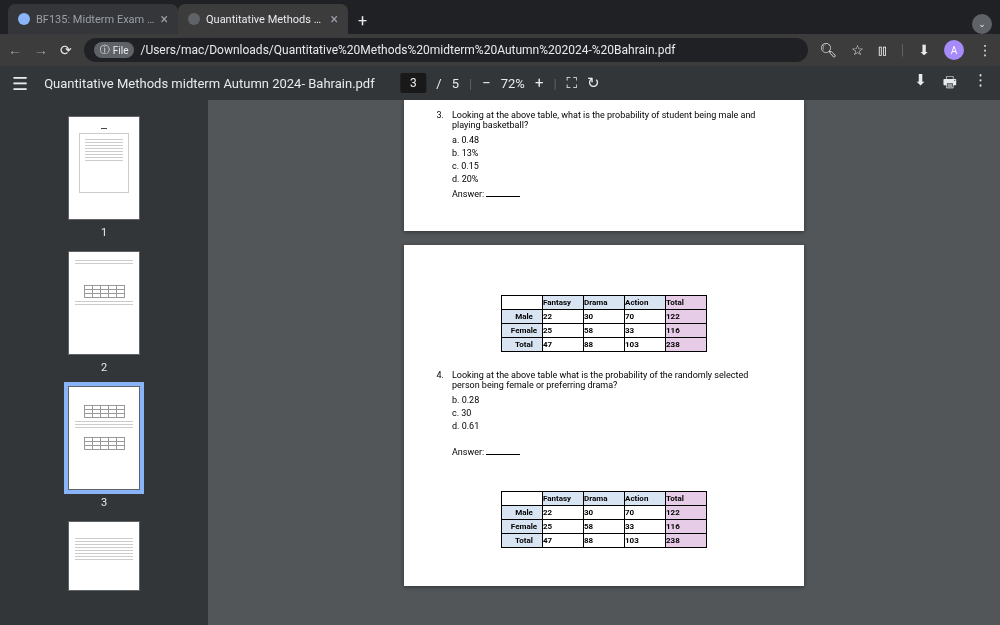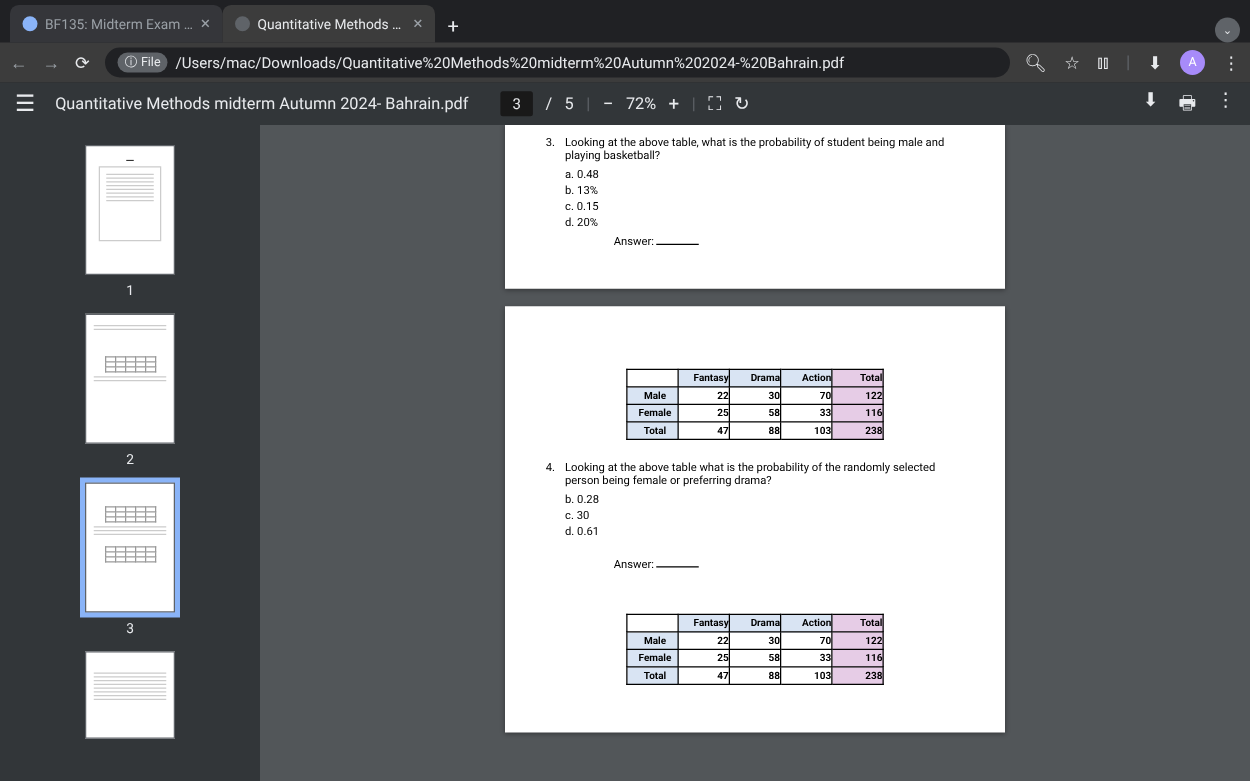--- a/index.html
+++ b/index.html
@@ -42,26 +42,26 @@
 .thumb-num { color: #e8eaed; font-size: 11px; margin-top: 6px; }
 
 .doc-area { flex: 1; overflow-y: auto; display: flex; flex-direction: column; align-items: center; padding-top: 0; }
 .page { width: 400px; background: #fff; color: #000; margin-bottom: 14px; box-shadow: 0 1px 4px rgba(0,0,0,.4); font-size: 9px; padding: 0; }
 
 .page-a { padding: 10px 28px 30px; }
 .q-row { display: flex; gap: 8px; }
 .q-num { width: 12px; text-align: right; }
 .q-body { flex: 1; }
 .opts { margin-top: 4px; line-height: 1.45; }
-.ans { margin-top: 2px; margin-left: 39px; }
+.ans { margin-top: 2px; }
 .ans-line { border-bottom: 1px solid #000; display: inline-block; width: 34px; margin-left: 2px; }
 
 .page-b { padding: 50px 28px 20px; }
 .tbl { border-collapse: collapse; margin: 0 auto 18px; font-size: 8px; }
-.tbl th, .tbl td { border: 1px solid #000; padding: 2px 0; text-align: right; width: 41px; font-weight: bold; }
+.tbl th, .tbl td { border: 1px solid #000; padding: 2px 0; text-align: left; width: 41px; font-weight: bold; }
 .tbl .row-hdr { background: #d9e4f3; text-align: center; padding-left: 4px; }
 .tbl thead th { background: #d9e4f3; }
 .tbl thead th:first-child { background: #fff; }
 .tbl .total-col { background: #e6cce6; }
 
 .mini { font-size: 2px; line-height: 1.2; color: #333; padding: 6px 4px; }
 .mini-tbl { border-collapse: collapse; margin: 2px auto; }
 .mini-tbl td { border: 0.5px solid #999; width: 8px; height: 4px; font-size: 1px; }
 .mini-line { border-bottom: 0.5px solid #ccc; height: 2px; margin: 1px 2px; }
 </style>

